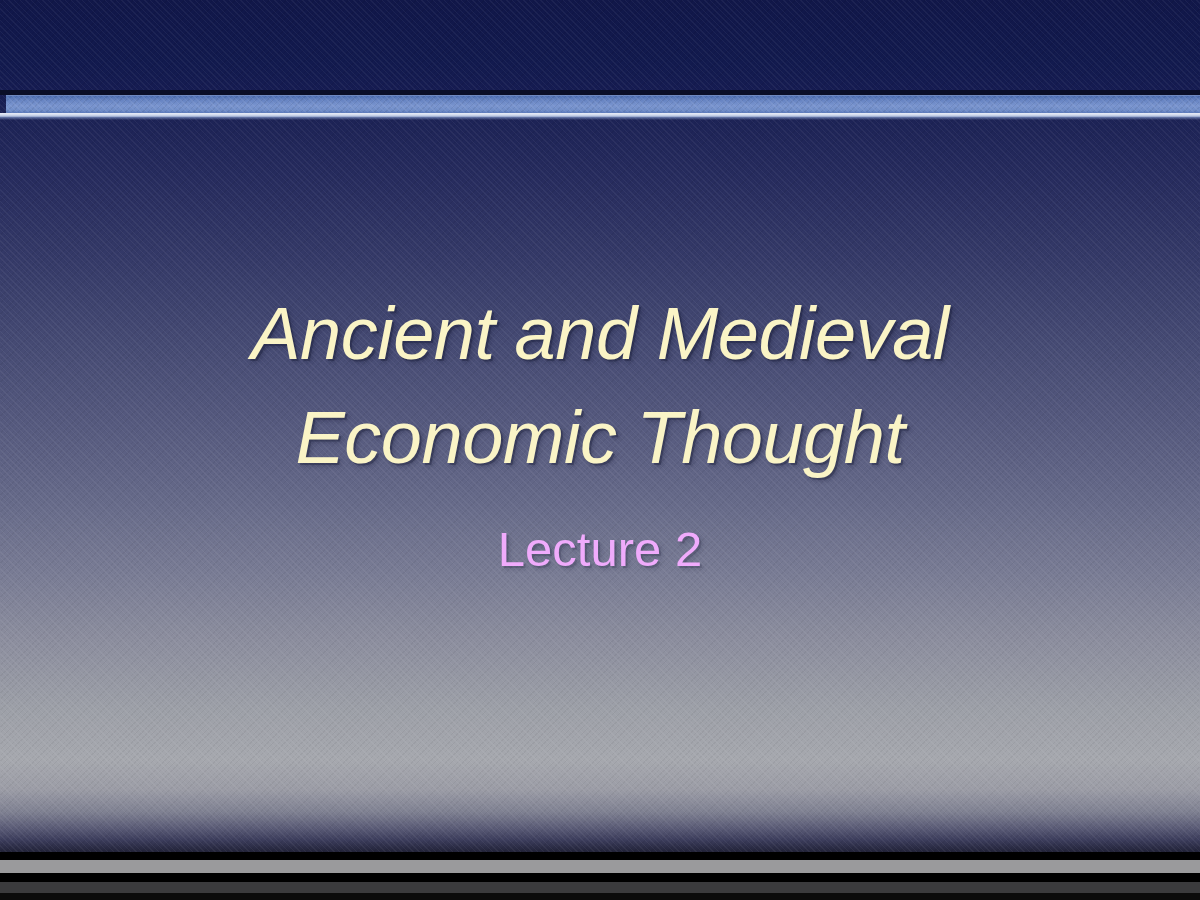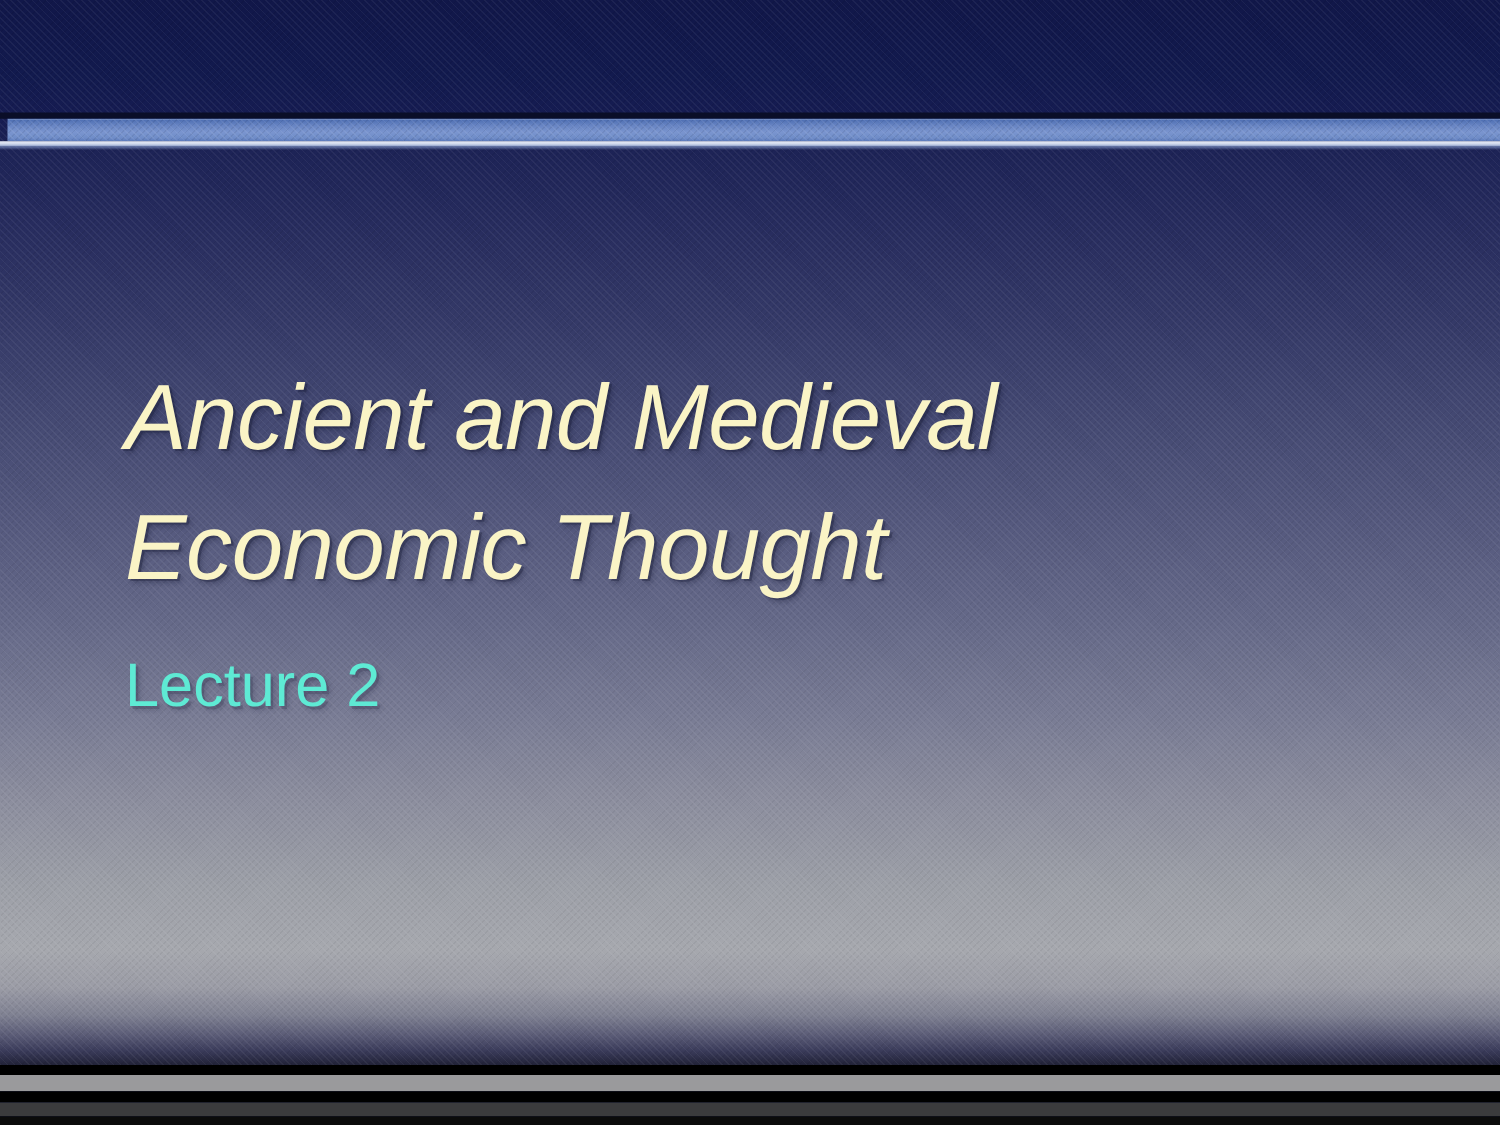--- a/index.html
+++ b/index.html
@@ -126,20 +126,21 @@
     background: linear-gradient(to bottom, rgba(120,140,190,0.85), rgba(30,40,90,0));
   }
 
   
   .text-stack {
     position: absolute;
     left: 0;
     top: 0;
     width: 1200px;
     height: 852px;
+    text-align: center;
   }
 
   .slide-title {
     position: absolute;
     left: 100px;
     top: 282px;
     width: 1000px;
     font-size: 74px;
     line-height: 104px;
     font-style: italic;
@@ -155,21 +156,21 @@
 
   .slide-subtitle {
     position: absolute;
     left: 100px;
     top: 518px;
     width: 1000px;
     font-size: 49px;
     line-height: 62px;
     font-style: normal;
     font-weight: normal;
-    color: #5eead4;
+    color: #f0abfc;
     text-shadow:
       2px 2px 0 rgba(40,42,70,0.22),
       3px 3px 4px rgba(25,28,55,0.22);
     margin: 0;
   }
 
   
   .bottom-bands {
     position: absolute;
     left: 0;

